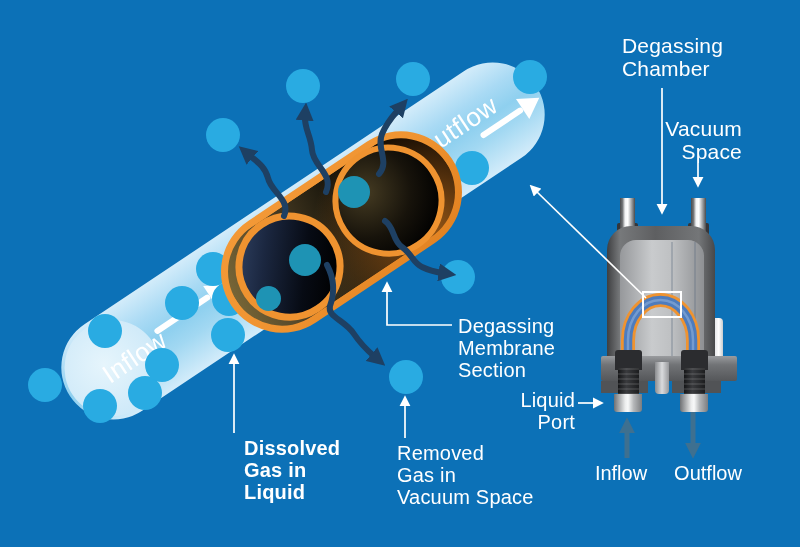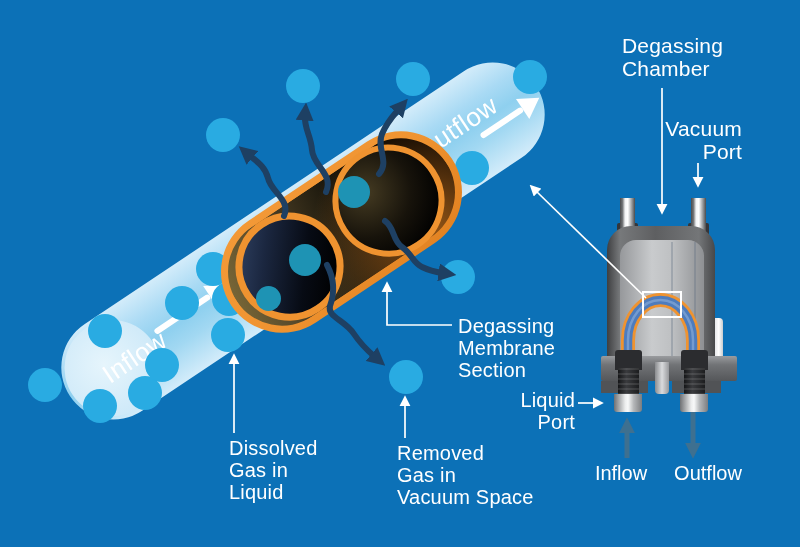--- a/index.html
+++ b/index.html
@@ -169,29 +169,29 @@
       <path d="M 646 298 L 536 191" marker-end="url(#mW)"></path>
     </g>
     <rect x="643" y="292" width="38" height="25" fill="none" stroke="#ffffff" stroke-width="2"></rect>
 
     <g fill="none" stroke="#3e7090" stroke-width="5">
       <path d="M 627 458 V 430" marker-end="url(#mS)"></path>
       <path d="M 693 412 V 446" marker-end="url(#mS)"></path>
     </g>
   </svg>
 
-  <div class="lbl" style="left:229px;top:437px;">Dissolved
+  <div class="lbl" style="left:244px;top:437px;font-weight:bold;">Dissolved
 Gas in
 Liquid</div>
   <div class="lbl" style="left:397px;top:442px;">Removed
 Gas in
 Vacuum Space</div>
   <div class="lbl" style="left:458px;top:315px;">Degassing
 Membrane
 Section</div>
   <div class="lbl" style="left:622px;top:34px;font-size:21px;line-height:23px;">Degassing
 Chamber</div>
   <div class="lbl" style="left:642px;top:117px;width:100px;text-align:right;font-size:21px;line-height:23px;">Vacuum
-Port</div>
+Space</div>
   <div class="lbl" style="left:455px;top:389px;width:120px;text-align:right;">Liquid
 Port</div>
 
 </div>
 
 </body></html>

